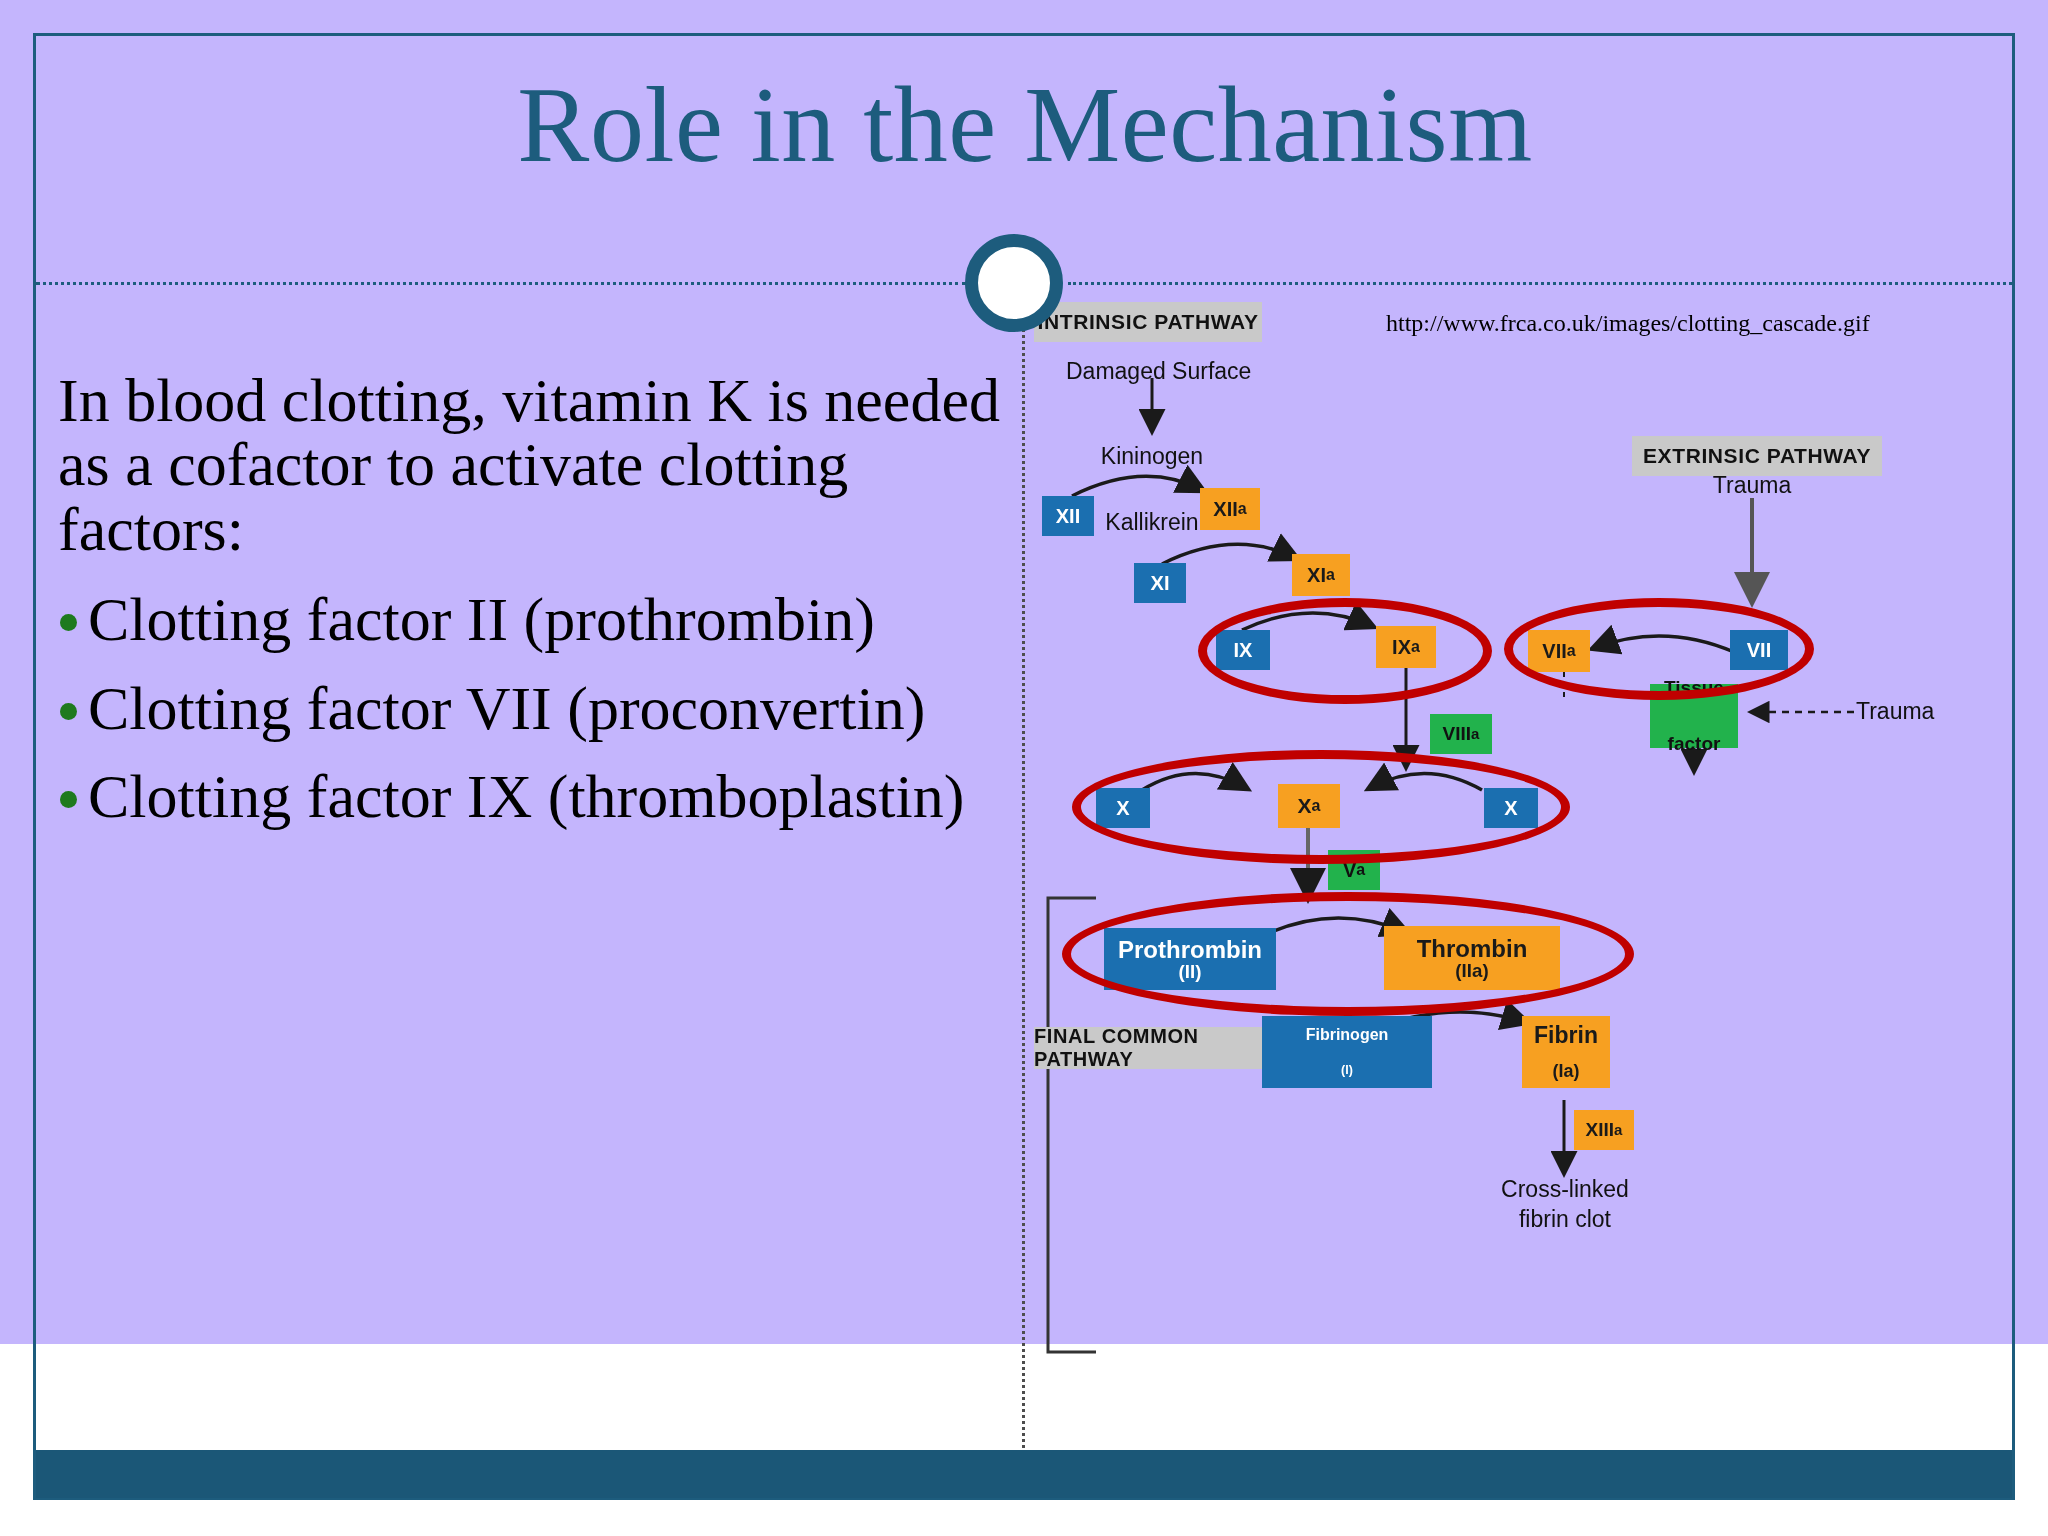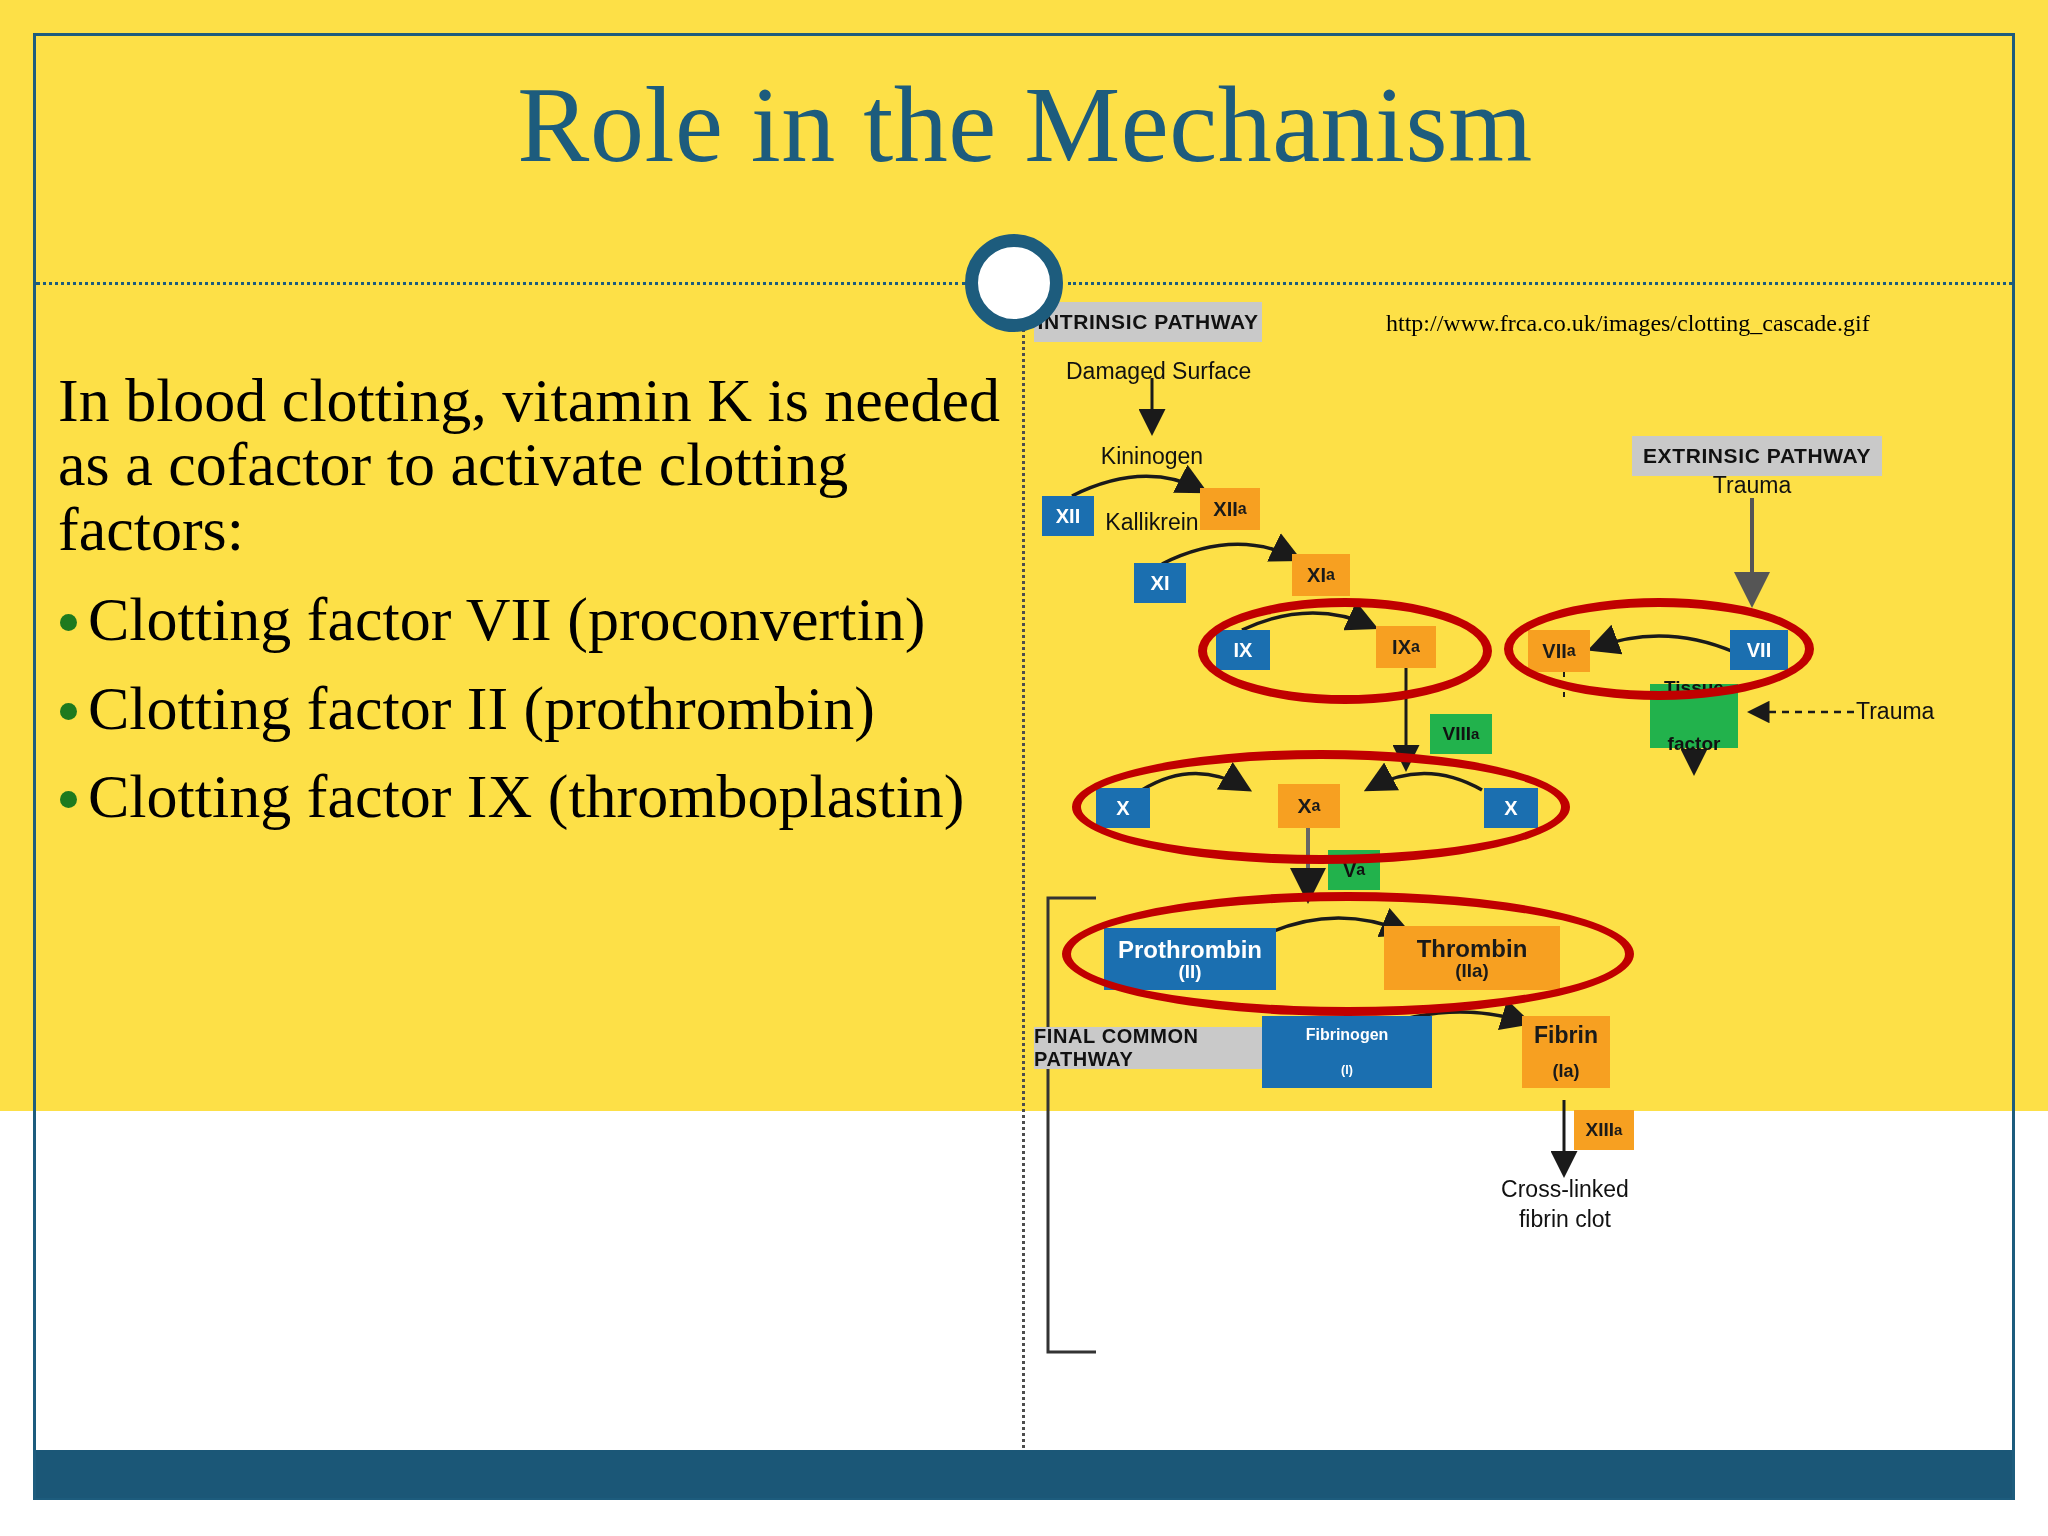--- a/index.html
+++ b/index.html
@@ -11,22 +11,22 @@
     width: 2048px;
     height: 1536px;
     font-family: "Liberation Serif", serif;
     overflow: hidden;
     position: relative;
   }
   #slide {
     position: absolute;
     left: 0; top: 0;
     width: 2048px;
-    height: 1111px;
-    background: #fde047;
+    height: 1344px;
+    background: #c4b5fd;
   }
   
   .slide-frame {
     position: absolute;
     left: 33px;
     top: 33px;
     width: 1982px;
     height: 1467px;
     border: 3px solid #1d5c7d;
     box-sizing: border-box;
@@ -193,25 +193,25 @@
   <div class="hrule-left"></div>
   <div class="hrule-right"></div>
   <div class="title-ring"></div>
   <div class="vrule"></div>
 
   <div class="body-col">
     <p class="lead">In blood clotting, vitamin K is needed as a cofactor to activate clotting factors:</p>
     <ul class="blist">
       <li>
         <span class="bullet"></span>
-        <span>Clotting factor VII (proconvertin)</span>
+        <span>Clotting factor II (prothrombin)</span>
       </li>
       <li>
         <span class="bullet"></span>
-        <span>Clotting factor II (prothrombin)</span>
+        <span>Clotting factor VII (proconvertin)</span>
       </li>
       <li>
         <span class="bullet"></span>
         <span>Clotting factor IX (thromboplastin)</span>
       </li>
     </ul>
   </div>
 
   <div class="diagram">
 

